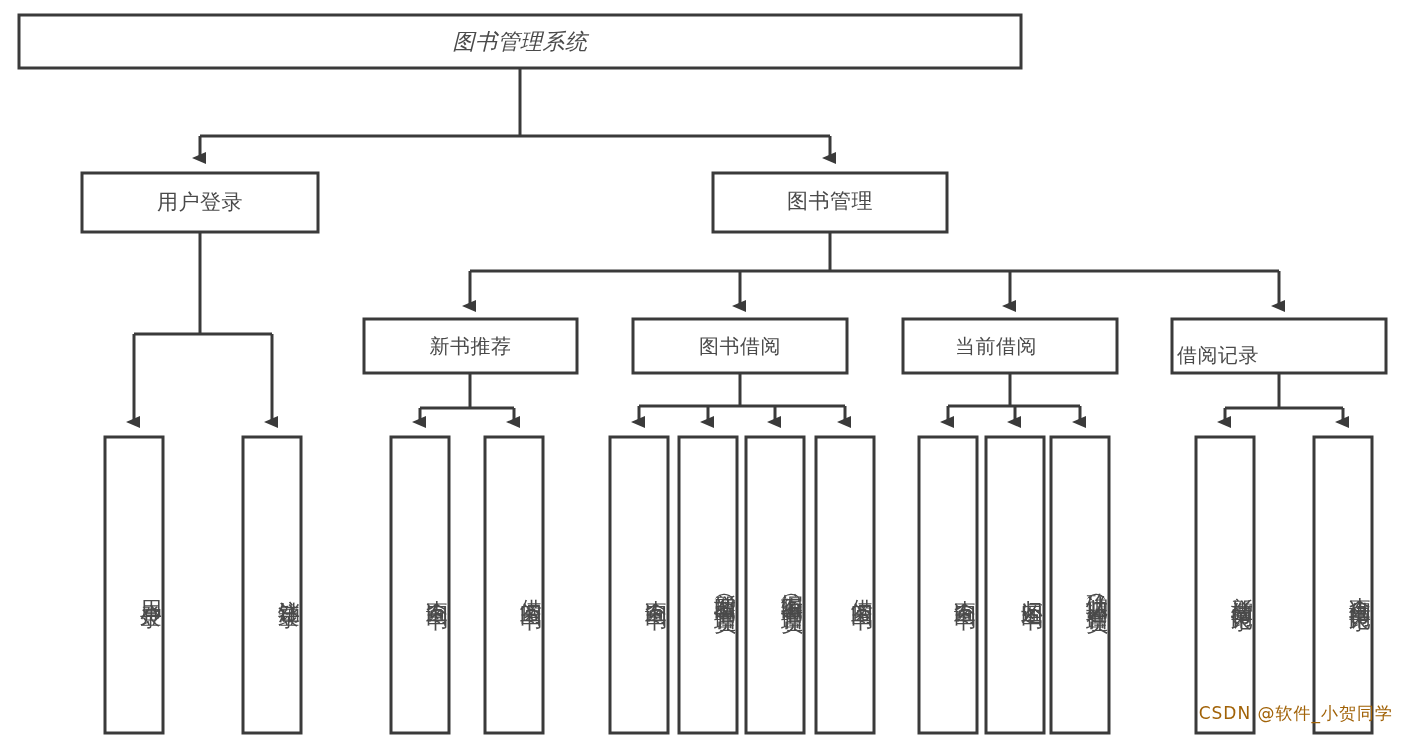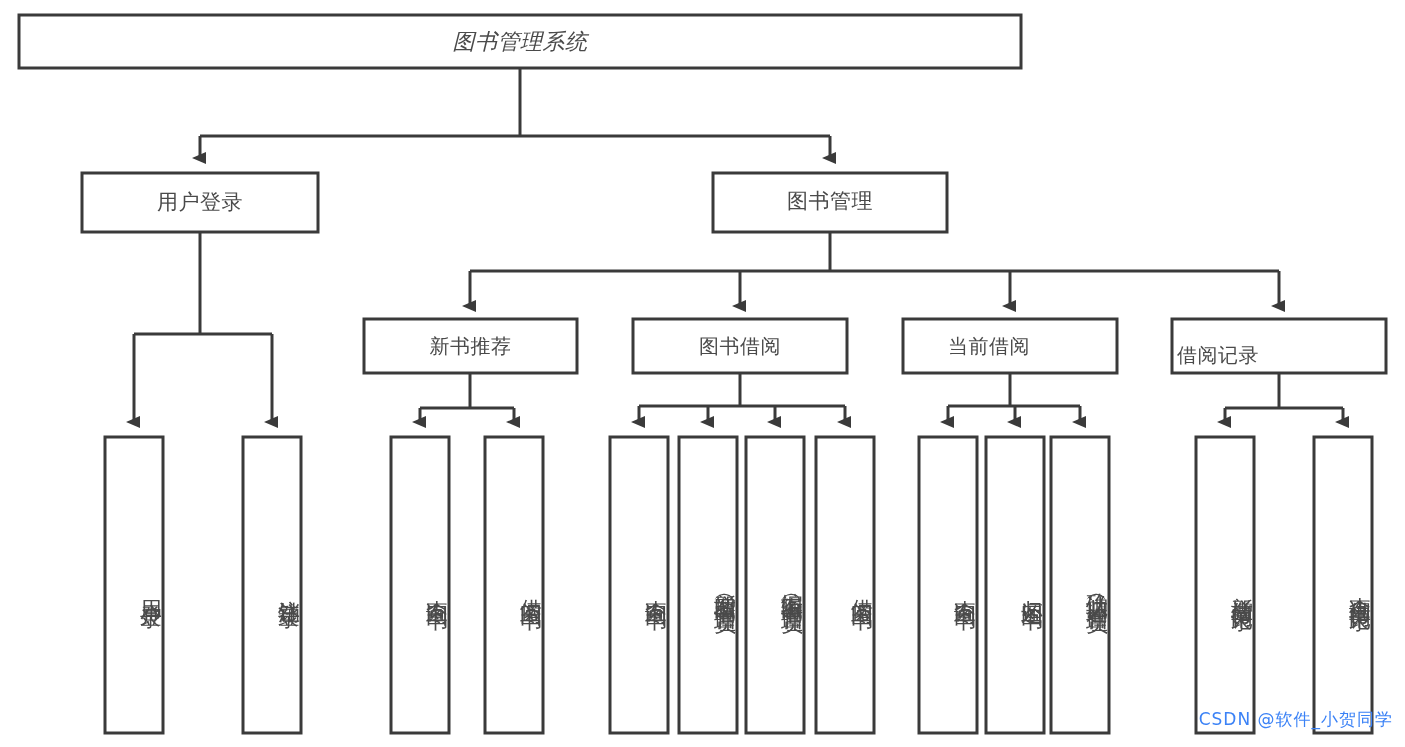--- a/index.html
+++ b/index.html
@@ -32,22 +32,22 @@
     white-space:nowrap;
     letter-spacing:3px;
     font-size:22px;
     align-items:flex-start;
     justify-content:center;
     padding-top:6px;
     box-sizing:border-box;
   }
   #watermark{
     position:absolute;
-    right:12px;bottom:16px;
-    color:#3b82f6;
+    right:12px;bottom:22px;
+    color:#a16207;
     font-size:17px;
     letter-spacing:1px;
     white-space:nowrap;
   }
 </style>
 </head>
 <body>
 
 <div id="diagram-root">
 
@@ -127,21 +127,21 @@
     <path class="conn" marker-end="url(#arrow)" d="M1343,408 L1343,422"></path>
   </svg>
 
   <div class="node-label lvl0" style="left:19px;top:15px;width:1002px;height:53px;">图书管理系统</div>
 
   <div class="node-label lvl1" style="left:82px;top:173px;width:236px;height:59px;">用户登录</div>
   <div class="node-label lvl1" style="left:713px;top:173px;width:234px;height:56px;">图书管理</div>
 
   <div class="node-label lvl2" style="left:364px;top:319px;width:213px;height:54px;">新书推荐</div>
   <div class="node-label lvl2" style="left:633px;top:319px;width:214px;height:54px;">图书借阅</div>
-  <div class="node-label lvl2" style="left:903px;top:319px;width:172px;height:54px;">当前借阅</div>
+  <div class="node-label lvl2" style="left:903px;top:319px;width:172px;height:54px;padding-left:7px;">当前借阅</div>
   <div class="node-label lvl2" style="left:1111px;top:319px;width:214px;height:72px;">借阅记录</div>
 
   <div class="node-label vertical" style="left:105px;top:437px;width:58px;height:296px;">用户登录</div>
   <div class="node-label vertical" style="left:243px;top:437px;width:58px;height:296px;">注销登录</div>
 
   <div class="node-label vertical" style="left:391px;top:437px;width:58px;height:296px;">查询图书</div>
   <div class="node-label vertical" style="left:485px;top:437px;width:58px;height:296px;">借阅图书</div>
 
   <div class="node-label vertical" style="left:610px;top:437px;width:58px;height:296px;">查询图书</div>
   <div class="node-label vertical" style="left:679px;top:437px;width:58px;height:296px;">新增图书（管理员）</div>

